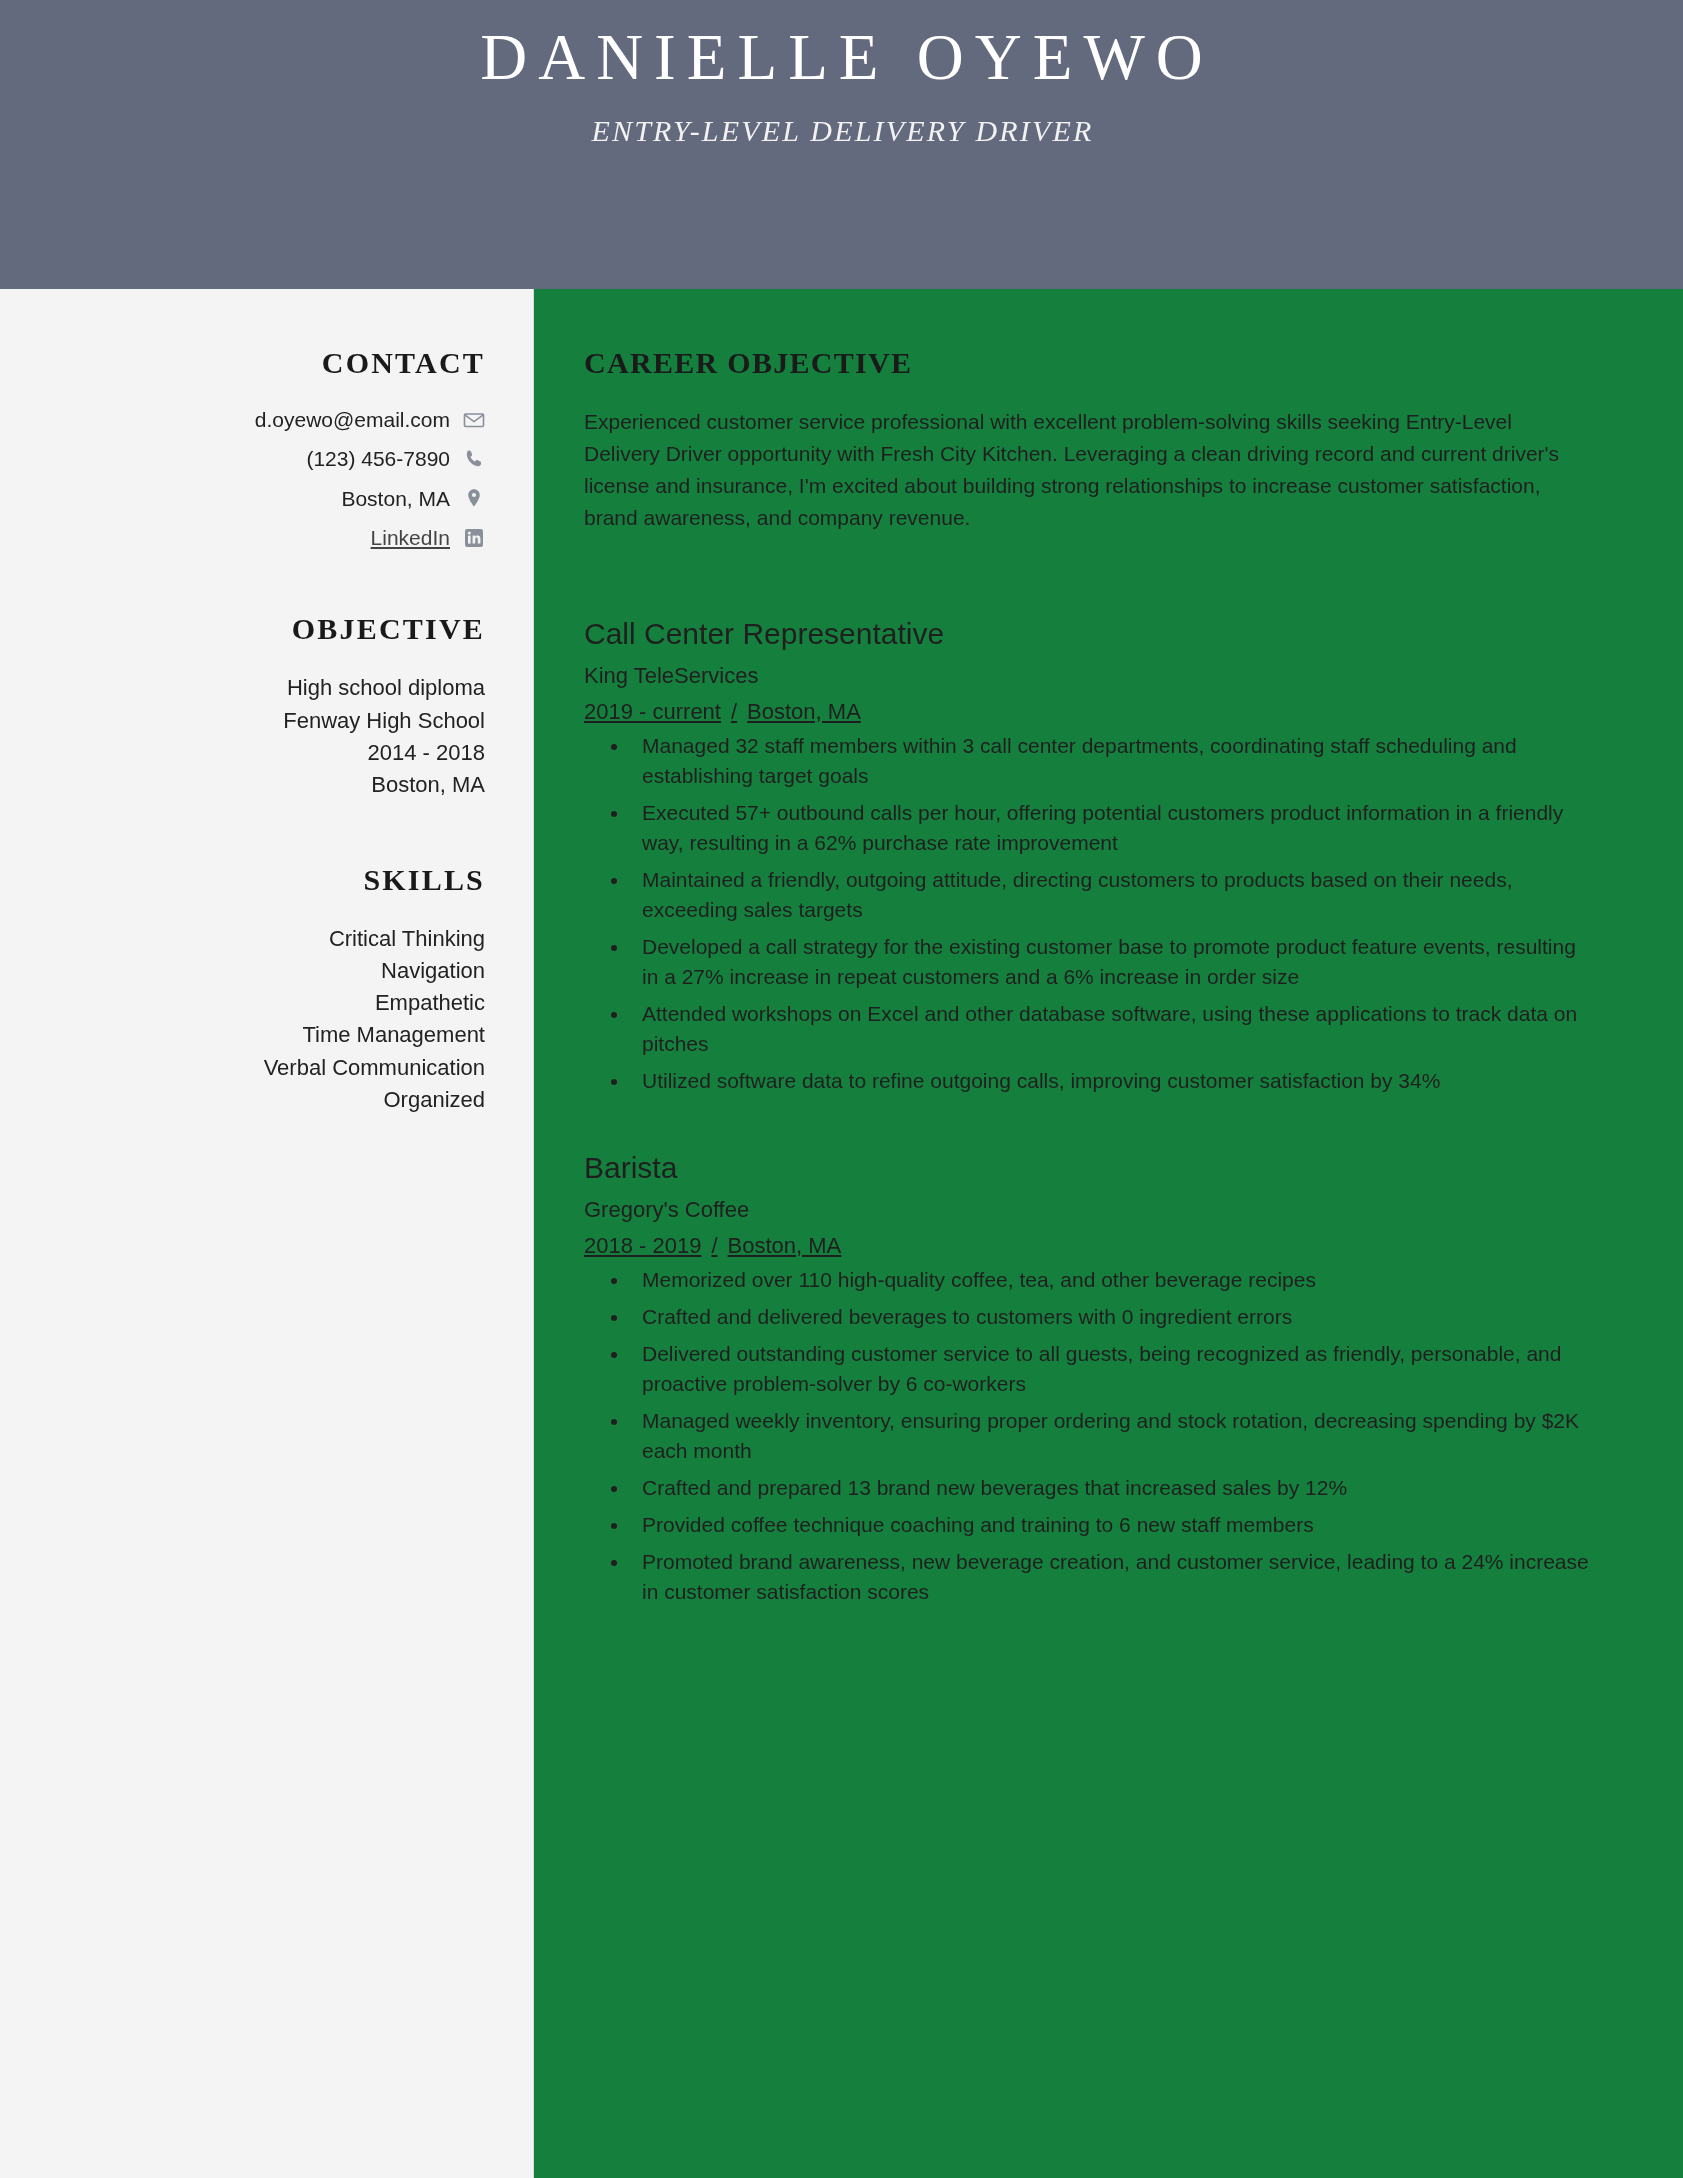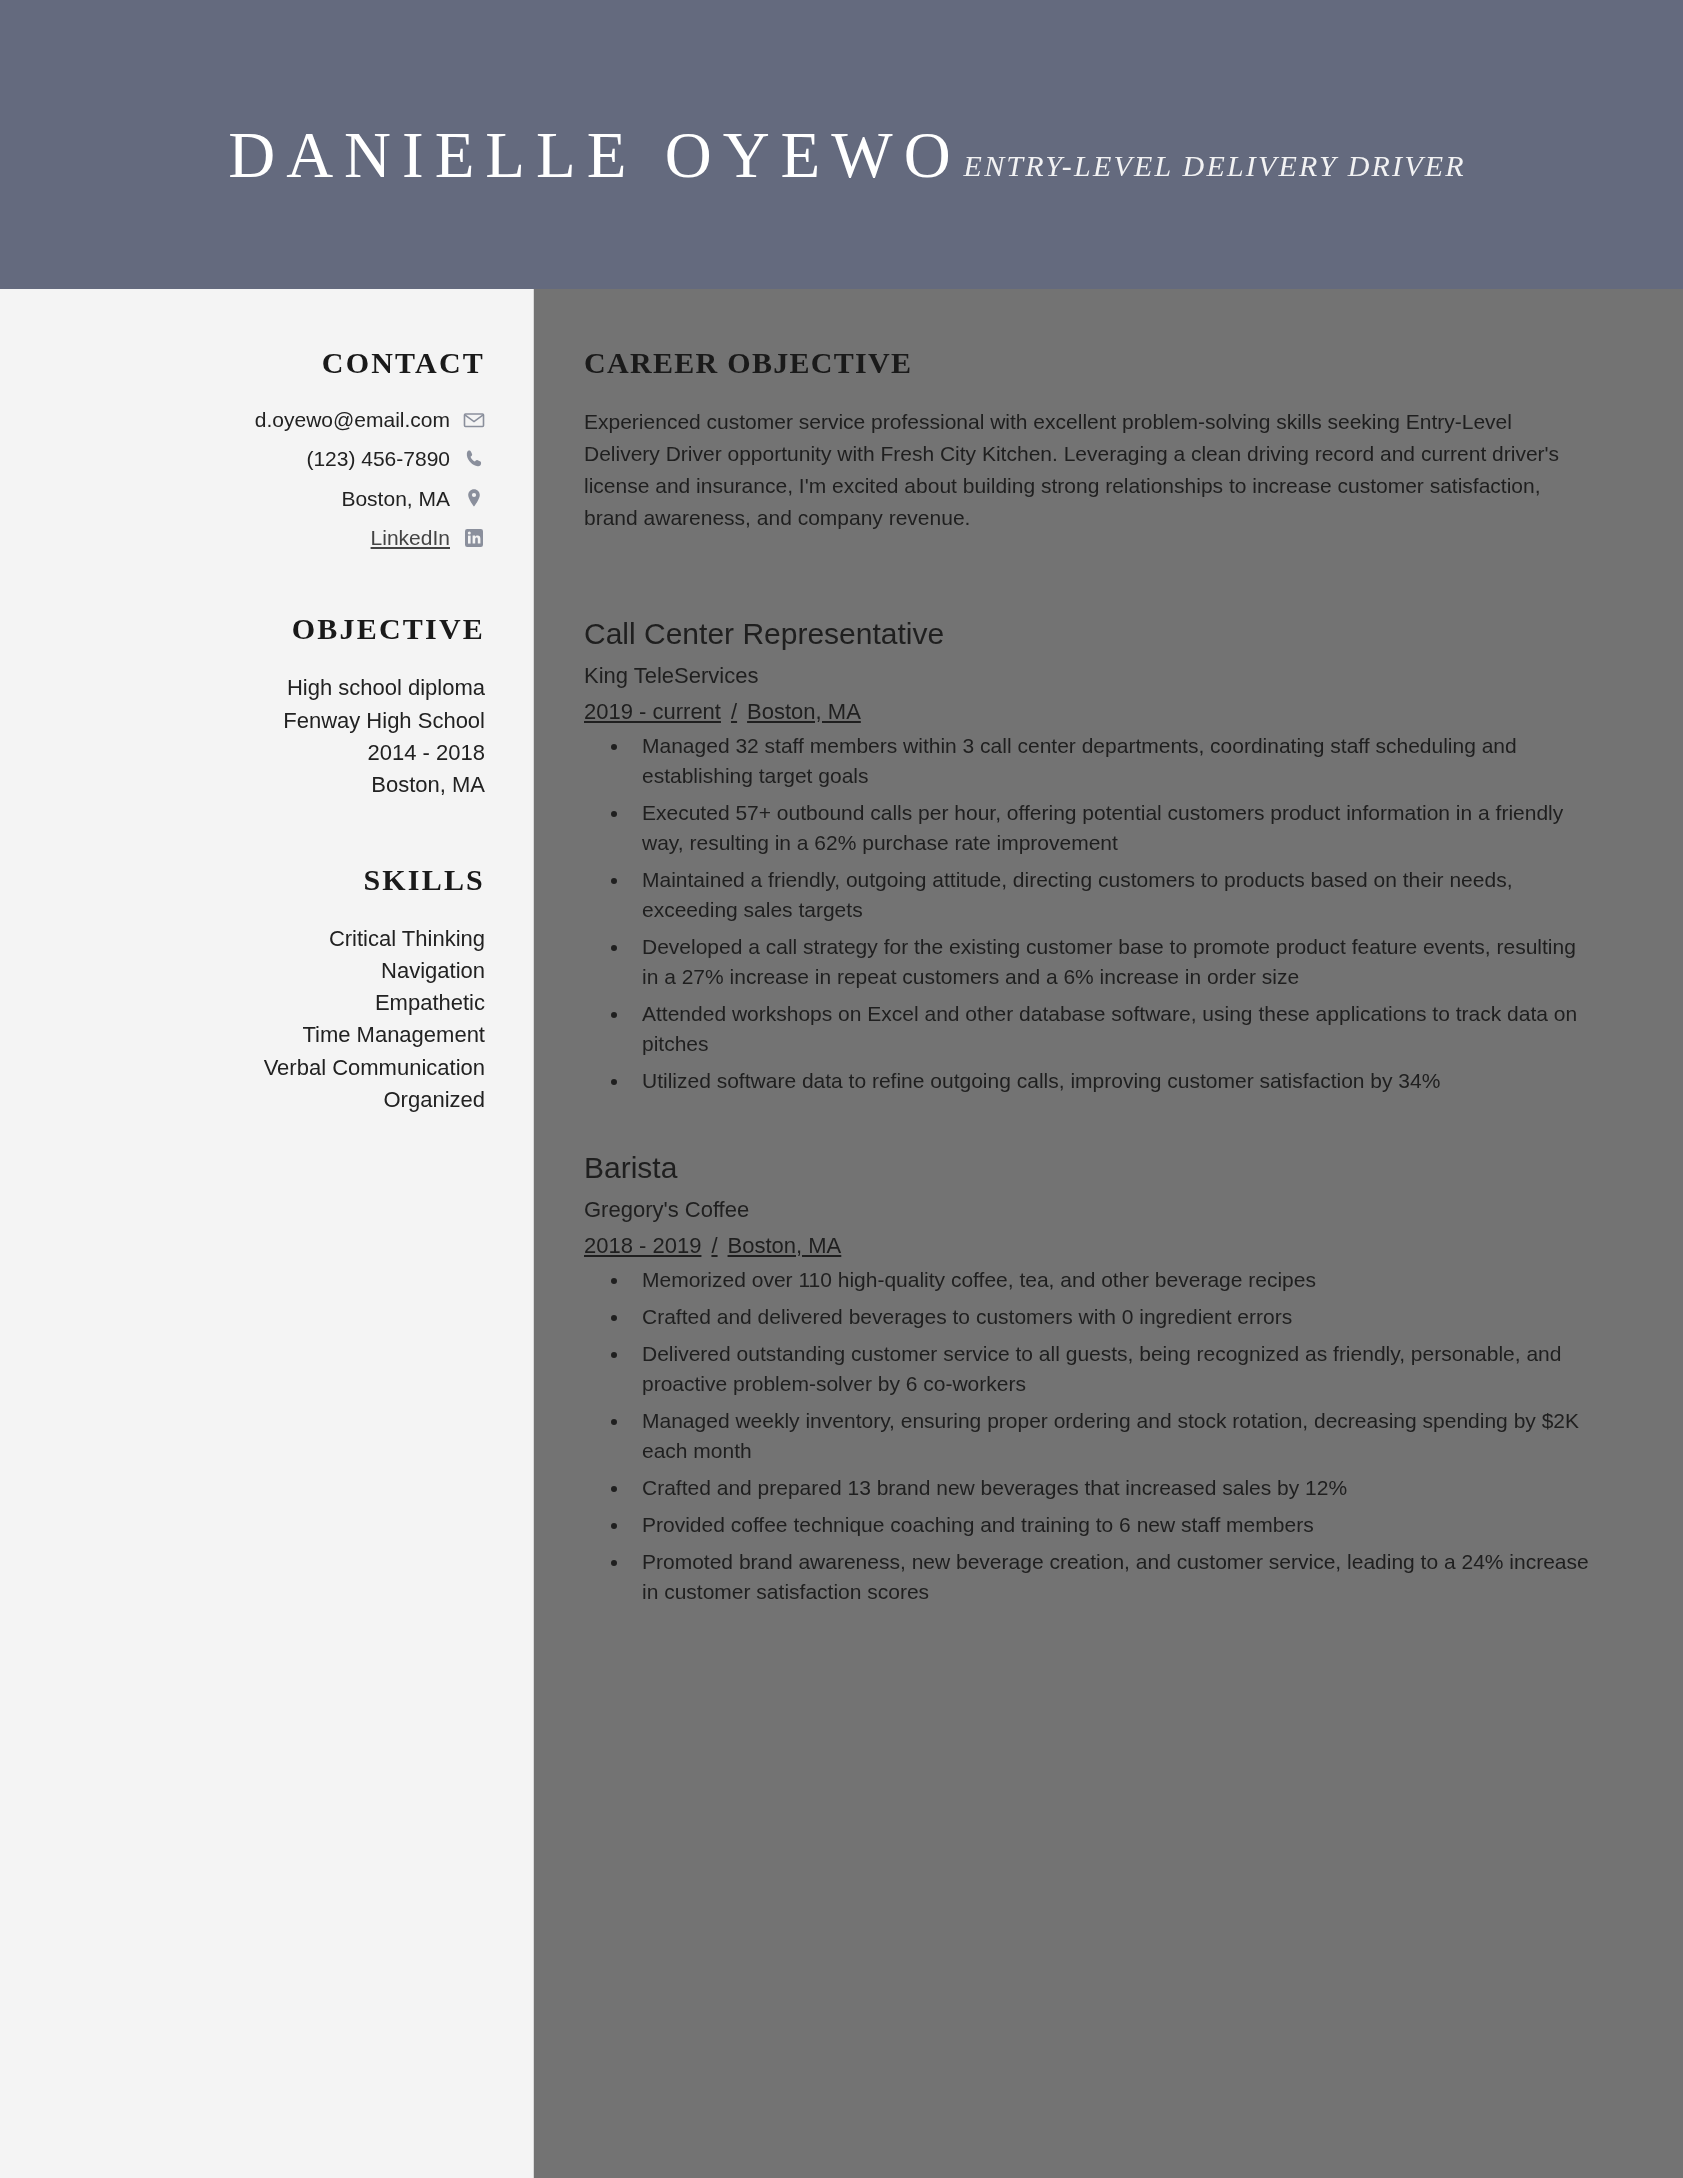--- a/index.html
+++ b/index.html
@@ -20,23 +20,22 @@
     height: 2178px;
     background: #ffffff;
     box-sizing: border-box;
   }
   
   .header {
     background: #646a7e;
     height: 289px;
     width: 1683px;
     display: flex;
-    flex-direction: row;
+    flex-direction: column;
     align-items: center;
-    justify-content: center;
     box-sizing: border-box;
     padding-top: 22px;
   }
   .name {
     font-family: "Liberation Serif", serif;
     color: #ffffff;
     font-size: 65px;
     letter-spacing: 11px;
     font-weight: 400;
     line-height: 1.1;
@@ -61,21 +60,21 @@
   .sidebar {
     width: 534px;
     background: #f4f4f4;
     box-sizing: border-box;
     padding: 57px 48px 0 40px;
     text-align: right;
     border-right: 1px solid #d8d8d8;
   }
   .main {
     flex: 1;
-    background: #737373;
+    background: #15803d;
     box-sizing: border-box;
     padding: 57px 79px 0 50px;
   }
   
   .side-heading {
     font-family: "Liberation Serif", serif;
     font-size: 30px;
     font-weight: 700;
     letter-spacing: 2.2px;
     color: #1a1a1a;

